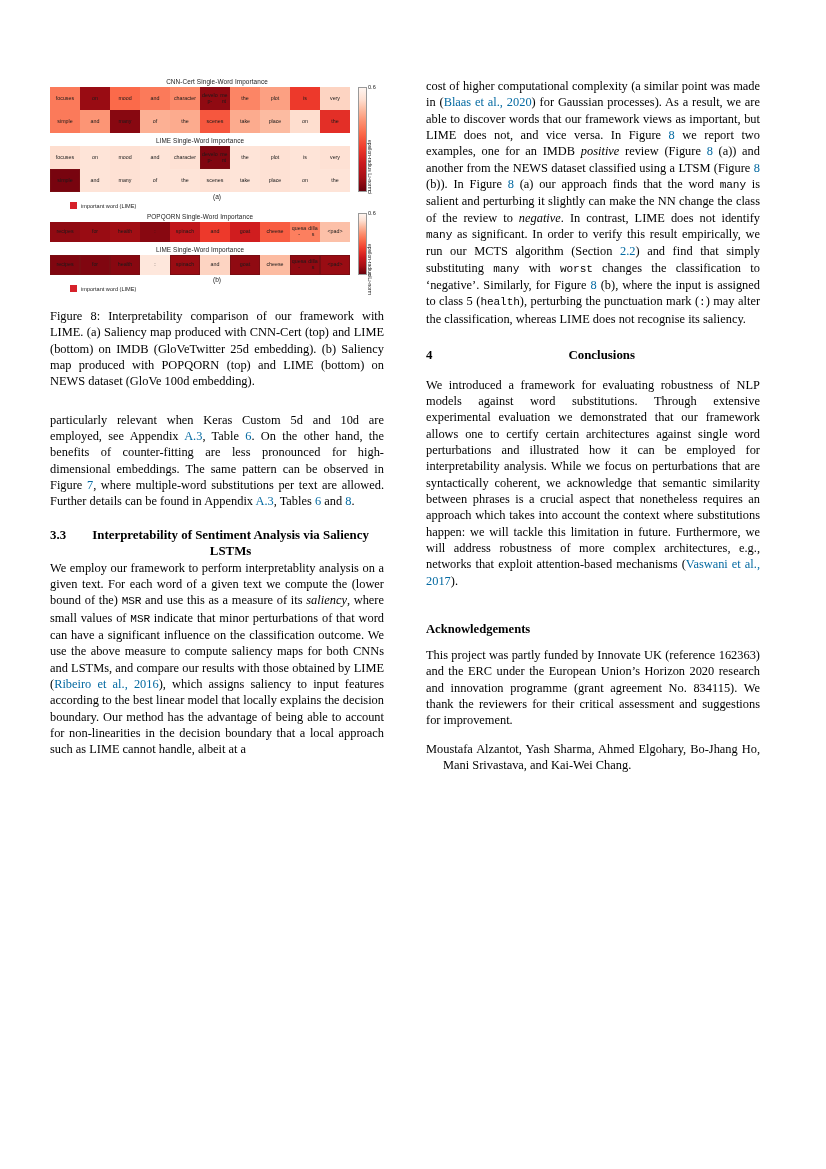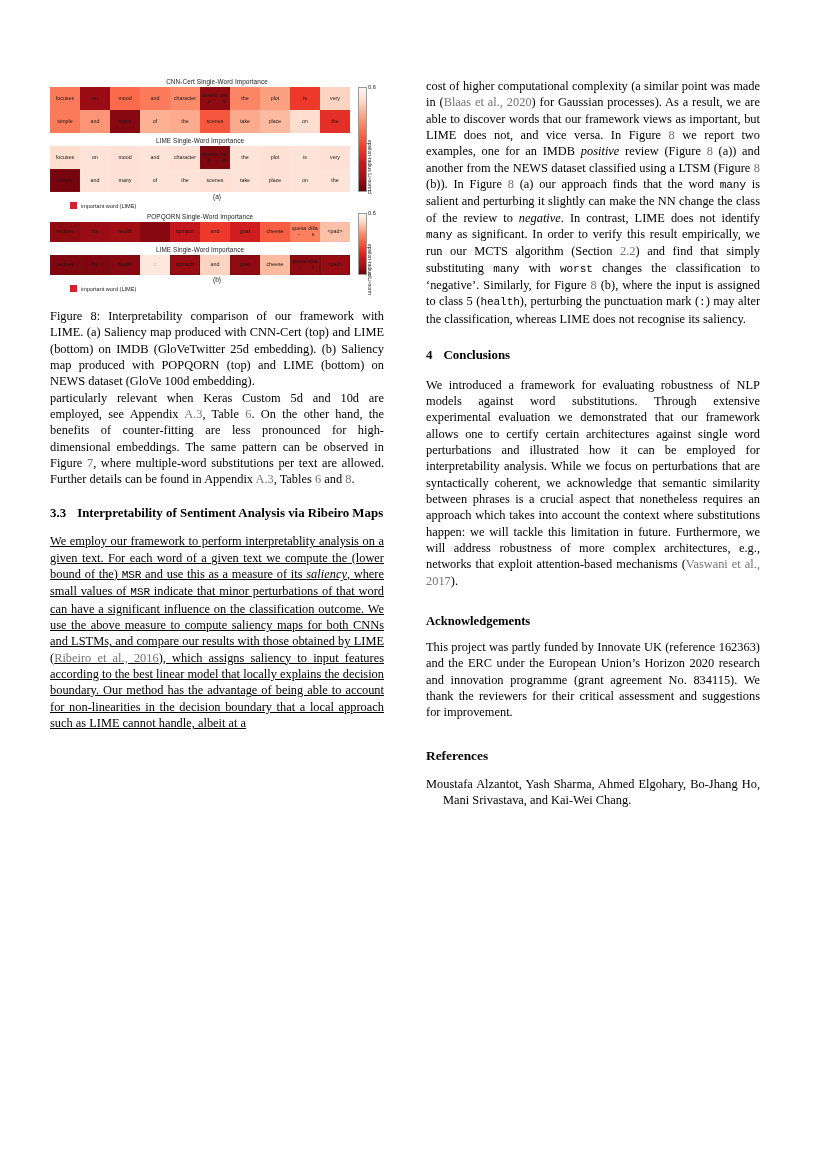--- a/index.html
+++ b/index.html
@@ -11,31 +11,31 @@
   .col { position:absolute; width:334px; }
   .col-left  { left:50px;  top:78px; }
   .col-right { left:426px; top:78px; }
 
   p.body {
     margin:0 0 0 0; font-size:12.4px; line-height:16.35px;
     text-align:justify; text-justify:inter-word; color:#000;
     hyphens:none; font-family:"Liberation Serif", serif;
   }
   p.body + p.body { margin-top:0; }
-  .lnk { color:#737373; }
+  .lnk { color:#0369a1; }
   .mono { font-family:"Liberation Mono", monospace; font-size:11.1px; letter-spacing:-0.1px; }
   .it { font-style:italic; }
 
   h2.sec {
     font-size:12.9px; font-weight:bold; margin:0; padding:0;
     font-family:"Liberation Serif", serif; color:#000;
     display:flex; gap:11px; line-height:16.4px;
   }
   h2.sec .num { flex:0 0 auto; }
-  h2.sec .ttl { flex:1 1 auto; }
+  h2.sec .ttl { flex:1 1 auto;text-align:center; }
   h3.sub { font-size:12.6px; font-weight:bold; margin:0; line-height:16px;
            font-family:"Liberation Serif", serif; }
 
   .caption { font-size:12.1px; line-height:15.6px; text-align:justify; color:#000; }
 
   
   .figure { position:relative; width:334px; }
   .fig-panel { position:relative; }
   .fig-title {
     text-align:center; font-size:6.4px; color:#222; letter-spacing:.1px;
@@ -209,48 +209,47 @@
         <div class="panel-tag">(b)</div>
         <div class="legend">
           <span class="legend-swatch"></span>
           <span class="legend-txt">important word (LIME)</span>
         </div>
       </div>
     </div>
 
     <p class="body caption" style="margin-top:16px;">Figure 8: Interpretability comparison of our framework with LIME. (a) Saliency map produced with CNN-Cert (top) and LIME (bottom) on IMDB (GloVeTwitter 25d embedding).   (b) Saliency map produced with POPQORN (top) and LIME (bottom) on NEWS dataset (GloVe 100d embedding).</p>
 
-    <p class="body" style="">
+    <p class="body" style="margin-top:22px;">
       <span>particularly relevant when Keras Custom 5d and 10d are employed, see Appendix </span><span class="lnk">A.3</span><span>, Table </span><span class="lnk">6</span><span>. On the other hand, the benefits of counter-fitting are less pronounced for high-dimensional embeddings. The same pattern can be observed in Figure </span><span class="lnk">7</span><span>, where multiple-word substitutions per text are allowed. Further details can be found in Appendix </span><span class="lnk">A.3</span><span>, Tables </span><span class="lnk">6</span><span> and </span><span class="lnk">8</span><span>.</span>
     </p>
 
     <h2 class="sec" style="margin-top:17px;">
       <span class="num">3.3</span>
-      <span class="ttl">Interpretability of Sentiment Analysis via Ribeiro Maps</span>
+      <span class="ttl">Interpretability of Sentiment Analysis via Saliency LSTMs</span>
     </h2>
 
-    <p class="body" style="margin-top:12px;text-decoration:underline;">
+    <p class="body" style="">
       <span>We employ our framework to perform interpretablity analysis on a given text. For each word of a given text we compute the (lower bound of the) </span><span class="mono">MSR</span><span> and use this as a measure of its </span><span class="it">saliency</span><span>, where small values of </span><span class="mono">MSR</span><span> indicate that minor perturbations of that word can have a significant influence on the classification outcome. We use the above measure to compute saliency maps for both CNNs and LSTMs, and compare our results with those obtained by LIME (</span><span class="lnk">Ribeiro et al., 2016</span><span>), which assigns saliency to input features according to the best linear model that locally explains the decision boundary. Our method has the advantage of being able to account for non-linearities in the decision boundary that a local approach such as LIME cannot handle, albeit at a</span>
     </p>
   </div>
 
   <div class="col col-right">
 
     <p class="body">
       <span>cost of higher computational complexity (a similar point was made in (</span><span class="lnk">Blaas et al., 2020</span><span>) for Gaussian processes).  As a result, we are able to discover words that our framework views as important, but LIME does not, and vice versa.  In Figure </span><span class="lnk">8</span><span> we report two examples, one for an IMDB </span><span class="it">positive</span><span> review (Figure </span><span class="lnk">8</span><span> (a)) and another from the NEWS dataset classified using a LTSM (Figure </span><span class="lnk">8</span><span> (b)).  In Figure </span><span class="lnk">8</span><span> (a) our approach finds that the word </span><span class="mono">many</span><span> is salient and perturbing it slightly can make the NN change the class of the review to </span><span class="it">negative</span><span>.  In contrast, LIME does not identify </span><span class="mono">many</span><span> as significant.  In order to verify this result empirically, we run our MCTS algorithm (Section </span><span class="lnk">2.2</span><span>) and find that simply substituting </span><span class="mono">many</span><span> with </span><span class="mono">worst</span><span> changes the classification to ‘negative’.  Similarly, for Figure </span><span class="lnk">8</span><span> (b), where the input is assigned to class 5 (</span><span class="mono">health</span><span>), perturbing the punctuation mark (</span><span class="mono">:</span><span>) may alter the classification, whereas LIME does not recognise its saliency.</span>
     </p>
 
     <h2 class="sec" style="margin-top:20px;">
       <span class="num">4</span>
       <span class="ttl">Conclusions</span>
     </h2>
 
     <p class="body" style="margin-top:13px;">
       <span>We introduced a framework for evaluating robustness of NLP models against word substitutions. Through extensive experimental evaluation we demonstrated that our framework allows one to certify certain architectures against single word perturbations and illustrated how it can be employed for interpretability analysis. While we focus on perturbations that are syntactically coherent, we acknowledge that semantic similarity between phrases is a crucial aspect that nonetheless requires an approach which takes into account the context where substitutions happen: we will tackle this limitation in future. Furthermore, we will address robustness of more complex architectures, e.g., networks that exploit attention-based mechanisms  (</span><span class="lnk">Vaswani et al., 2017</span><span>).</span>
     </p>
 
-    <h3 class="sub" style="margin-top:24px;">Acknowledgements</h3>
+    <h3 class="sub" style="margin-top:32px;">Acknowledgements</h3>
     <p class="body" style="margin-top:10px;">This project was partly funded by Innovate UK (reference 162363) and the ERC under the European Union’s Horizon 2020 research and innovation programme (grant agreement No.  834115). We thank the reviewers for their critical assessment and suggestions for improvement.</p>
 
-    <h3 class="sub" style="margin-top:27px; font-size:13.4px;">References</h3>
     <p class="body" style="margin-top:12px; text-indent:0; padding-left:17px; text-indent:-17px;">Moustafa Alzantot, Yash Sharma, Ahmed Elgohary, Bo-Jhang Ho, Mani Srivastava, and Kai-Wei Chang.</p>
   </div>
 </div>
 
 </body></html>

